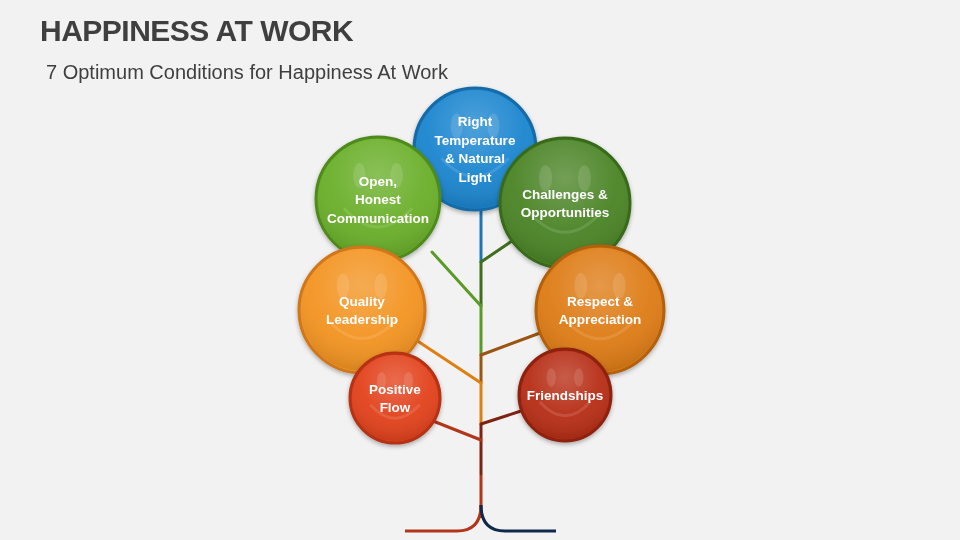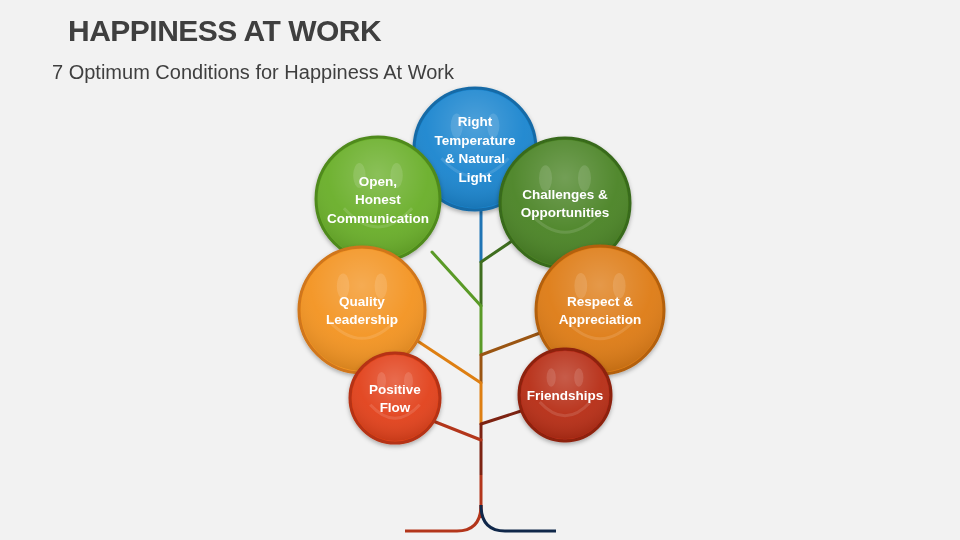--- a/index.html
+++ b/index.html
@@ -1,18 +1,18 @@
 <!DOCTYPE html>
 <html><head>
 <meta charset="utf-8">
 <style>
   html, body { margin:0; padding:0; }
   body { width:960px; height:540px; background:#f2f2f2; position:relative; overflow:hidden; font-family:"DejaVu Sans", sans-serif; }
-  .title { position:absolute; left:40px; top:14px; font-size:30px; font-weight:bold; color:#3f3f3f; letter-spacing:-0.5px; font-family:"Liberation Sans", sans-serif;margin-left:28px; }
-  .subtitle { position:absolute; left:52px; top:61px; font-size:20px; color:#3f3f3f; font-family:"Liberation Sans", sans-serif; }
+  .title { position:absolute; left:40px; top:14px; font-size:30px; font-weight:bold; color:#3f3f3f; letter-spacing:-0.5px; font-family:"Liberation Sans", sans-serif; }
+  .subtitle { position:absolute; left:46px; top:61px; font-size:20px; color:#3f3f3f; font-family:"Liberation Sans", sans-serif; }
   svg#diagram { position:absolute; left:0; top:0; }
   .node-label { fill:#ffffff; font-family:"Liberation Sans", sans-serif; font-size:13.5px; font-weight:bold; text-anchor:middle; }
 </style>
 </head>
 <body>
 
 <div class="title">HAPPINESS AT WORK</div>
 <div class="subtitle">7 Optimum Conditions for Happiness At Work</div>
 
 <svg id="diagram" width="960" height="540" viewBox="0 0 960 540" xmlns="http://www.w3.org/2000/svg">

